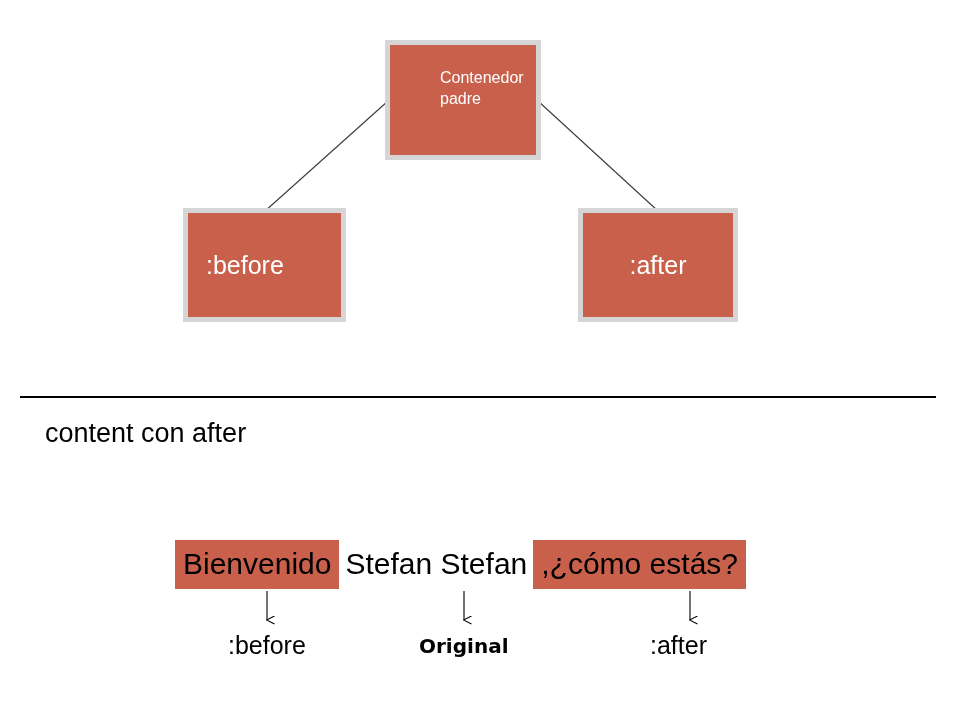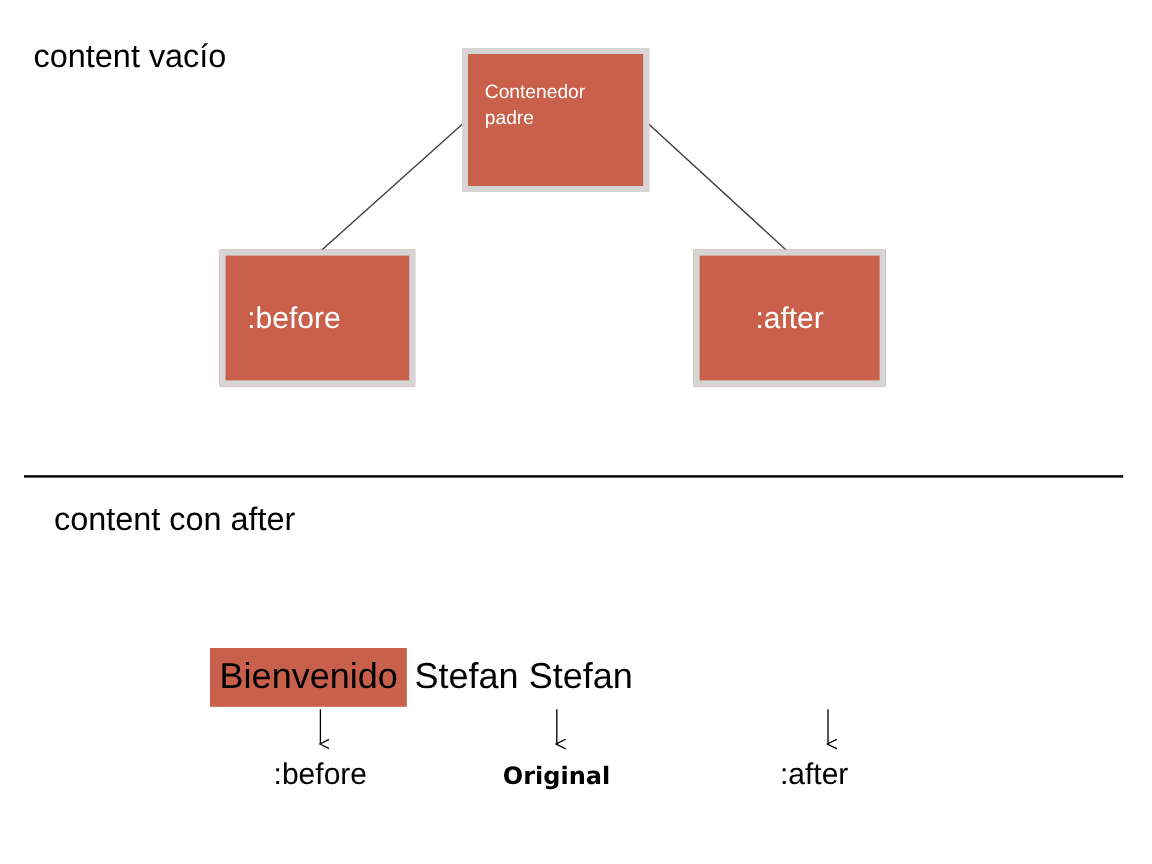--- a/index.html
+++ b/index.html
@@ -63,20 +63,21 @@
     top: 40px;
     width: 156px;
     height: 120px;
     align-items: flex-start;
     justify-content: flex-start;
   }
   #box-parent .box-label {
     font-size: 16px;
     line-height: 1.32;
     padding: 22px 0 0 14px;
+    margin-left: 36px;
   }
 
   #box-before {
     left: 183px;
     top: 208px;
     width: 163px;
     height: 114px;
     align-items: center;
     justify-content: flex-start;
   }
@@ -139,21 +140,20 @@
   #anno-before { left: 228px; top: 633px; font-size: 25px; }
   #anno-orig   { left: 419px; top: 636px; font-size: 20px; font-weight: bold;
                  font-family: "DejaVu Sans", sans-serif; }
   #anno-after  { left: 650px; top: 633px; font-size: 25px; }
 </style>
 </head>
 <body>
 
 <div id="canvas">
 
-  <div class="section-heading" id="heading-empty">content vacío</div>
 
   <svg id="connectors" viewBox="0 0 960 720" xmlns="http://www.w3.org/2000/svg">
     <line x1="388" y1="101" x2="264" y2="212" stroke="#3a3a3a" stroke-width="1.1"></line>
     <line x1="538" y1="101" x2="658" y2="211" stroke="#3a3a3a" stroke-width="1.1"></line>
   </svg>
 
   <div class="tree-box" id="box-parent">
     <span class="box-label">Contenedor
 padre</span>
   </div>
@@ -166,20 +166,21 @@
     <span class="box-label">:after</span>
   </div>
 
   <div id="divider"></div>
 
   <div class="section-heading" id="heading-text">content con after</div>
 
   <div id="sentence-row">
     <span class="frag hl">Bienvenido</span>
     <span class="frag plain">Stefan Stefan</span>
+    <span class="frag hl">,¿cómo estás?</span>
   </div>
 
   <svg class="abs" style="left:0;top:0;width:960px;height:720px;pointer-events:none;" viewBox="0 0 960 720" xmlns="http://www.w3.org/2000/svg">
     <defs>
       <marker id="arrowhead" markerWidth="9" markerHeight="9" refX="4" refY="7.5" orient="auto" markerUnits="userSpaceOnUse">
         <path d="M0,0 L4,8 L8,0" fill="none" stroke="#000000" stroke-width="1.1"></path>
       </marker>
     </defs>
     <line x1="267" y1="591" x2="267" y2="620" stroke="#000000" stroke-width="1.1" marker-end="url(#arrowhead)"></line>
     <line x1="464" y1="591" x2="464" y2="620" stroke="#000000" stroke-width="1.1" marker-end="url(#arrowhead)"></line>

